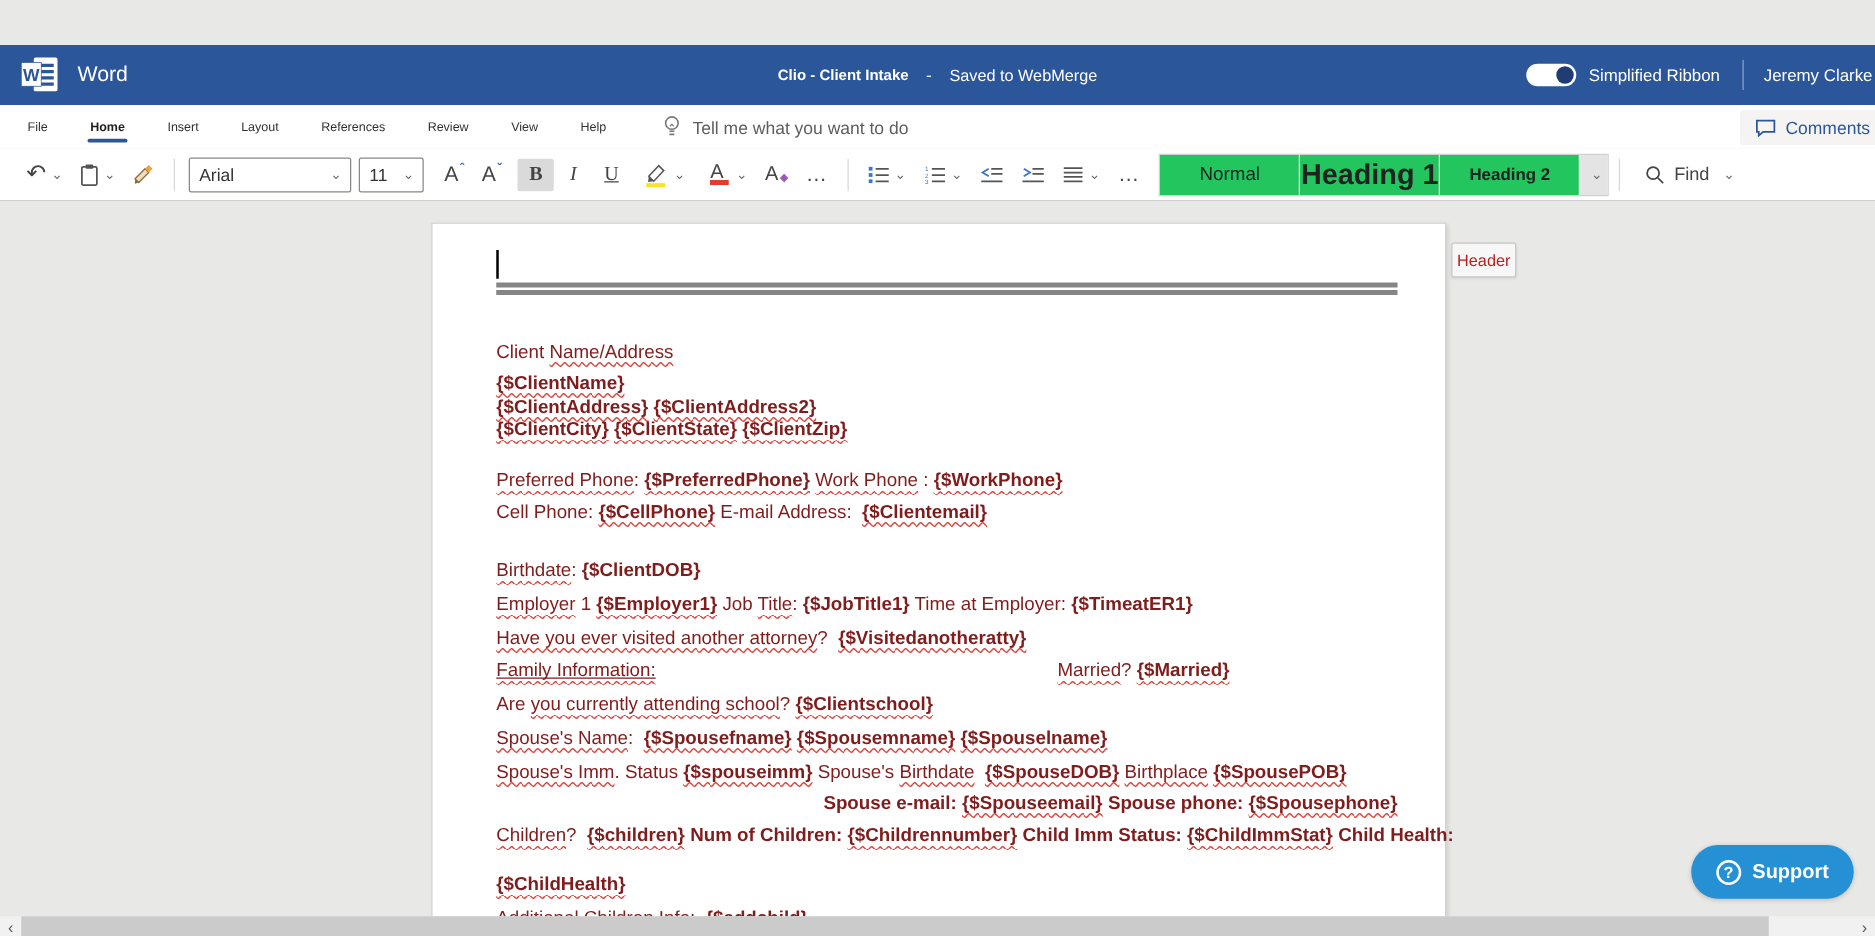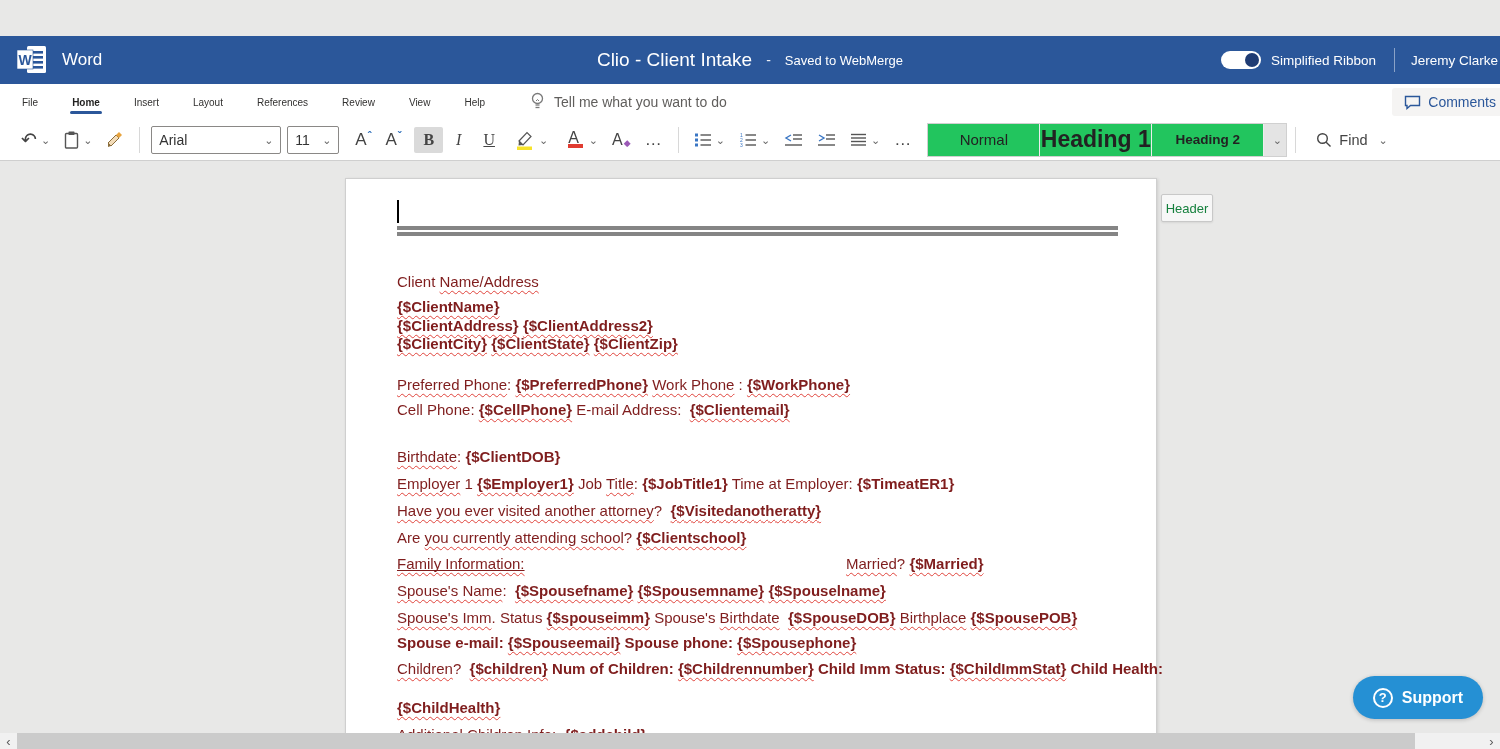--- a/index.html
+++ b/index.html
@@ -15,21 +15,21 @@
   .wm-logo .wm-text { font-size:9px; letter-spacing:1px; display:block; margin-top:-1px; }
   .topbar-title { font-style:italic; font-size:16px; margin-left:22px; letter-spacing:.2px; }
   .close-btn { position:absolute; right:-6px; top:7px; font-size:19px; color:#fff; cursor:pointer; width:30px; text-align:left;}
 
   
   .bluebar { position:absolute; left:0; top:36px; width:100%; height:48px; background:#2b579a; color:#fff; }
   .word-brand { position:absolute; left:16px; top:9px; display:flex; align-items:center; gap:14px; }
   .word-label { font-size:17px; }
   .bluebar-center { position:absolute; left:0; right:0; top:0; height:48px; display:flex;
     align-items:center; justify-content:center; gap:14px; }
-  .doc-name { font-size:19px; font-weight:400; }
+  .doc-name { font-size:12px; font-weight:700; }
   .doc-dash { font-size:14px; opacity:.9; }
   .doc-status { font-size:13px; }
   .bluebar-right { position:absolute; right:0; top:0; height:48px; display:flex; align-items:center; }
   .toggle { width:40px; height:18px; background:#fff; border-radius:9px; position:relative; cursor:pointer; }
   .toggle .knob { position:absolute; right:2px; top:2px; width:14px; height:14px; border-radius:50%; background:#1f3c74; }
   .toggle-label { font-size:13.5px; margin:0 18px 0 10px; }
   .v-divider { width:1px; height:24px; background:rgba(255,255,255,.45); }
   .user-name { font-size:13.5px; margin-left:16px; padding-right:2px; white-space:nowrap; }
 
   
@@ -85,21 +85,21 @@
   .doc-lines { width:721px; }
   .doc-line { font-size:15px; line-height:18px; color:#7f1d1d; white-space:pre; position:relative; }
   .doc-line .b { font-weight:bold; }
   .doc-line .u { text-decoration:underline; }
   .doc-line .sq { text-decoration-line:underline; text-decoration-style:wavy; text-decoration-color:#e0443c;
     text-decoration-thickness:1px; text-underline-offset:2.5px; text-decoration-skip-ink:none; }
   .doc-line .u > .sq { text-decoration-color:#e0443c; }
   .tabstop { position:absolute; top:0; white-space:pre; }
 
   .header-tab { position:absolute; left:1161px; top:33px; width:52px; height:28px; background:#f7f7f7;
-    border:1px solid #c8c8c8; border-radius:2px; font-size:13px; color:#15803d; display:flex;
+    border:1px solid #c8c8c8; border-radius:2px; font-size:13px; color:#b91c1c; display:flex;
     align-items:center; justify-content:center; box-shadow:0 1px 2px rgba(0,0,0,.08); cursor:pointer; }
 
   .support-btn { position:absolute; right:17px; top:515px; width:130px; height:43px; border-radius:22px;
     background:#2590d4; color:#fff; display:flex; align-items:center; justify-content:center; gap:9px;
     cursor:pointer; box-shadow:0 1px 4px rgba(0,0,0,.2); }
   .support-q { width:20px; height:20px; border:2px solid #fff; border-radius:50%; display:flex;
     align-items:center; justify-content:center; font-size:13px; font-weight:bold; }
   .support-label { font-size:16px; font-weight:bold; }
 
   
@@ -332,25 +332,25 @@
       <div class="doc-lines">
           <div class="doc-line" style="margin-top: 37px;"><span>Client </span><span class="sq">Name/Address</span></div>
           <div class="doc-line" style="margin-top: 7px;"><span class="b sq">{$ClientName}</span></div>
           <div class="doc-line" style="margin-top: 1px;"><span class="b sq">{$ClientAddress}</span><span class="b"> </span><span class="b sq">{$ClientAddress2}</span></div>
           <div class="doc-line" style="margin-top: 0px;"><span class="b sq">{$ClientCity}</span><span class="b"> </span><span class="b sq">{$ClientState}</span><span class="b"> </span><span class="b sq">{$ClientZip}</span></div>
           <div class="doc-line" style="margin-top: 23px;"><span class="sq">Preferred Phone</span><span>: </span><span class="b sq">{$PreferredPhone}</span><span> </span><span class="sq">Work Phone</span><span> : </span><span class="b sq">{$WorkPhone}</span></div>
           <div class="doc-line" style="margin-top: 7px;"><span>Cell Phone: </span><span class="b sq">{$CellPhone}</span><span> E-mail Address:  </span><span class="b sq">{$Clientemail}</span></div>
           <div class="doc-line" style="margin-top: 29px;"><span class="sq">Birthdate</span><span>: </span><span class="b">{$ClientDOB}</span></div>
           <div class="doc-line" style="margin-top: 9px;"><span class="sq">Employer</span><span> 1 </span><span class="b sq">{$Employer1}</span><span> Job </span><span class="sq">Title</span><span>: </span><span class="b">{$JobTitle1}</span><span> Time at Employer: </span><span class="b">{$TimeatER1}</span></div>
           <div class="doc-line" style="margin-top: 9px;"><span class="sq">Have you ever visited another attorney</span><span>?  </span><span class="b sq">{$Visitedanotheratty}</span></div>
+          <div class="doc-line" style="margin-top: 8px;"><span class="u"><span class="sq">Family Information:</span></span><span class="tabstop" style="left: 449px;"><span class="sq">Married</span><span>? </span><span class="b sq">{$Married}</span></span></div>
           <div class="doc-line" style="margin-top: 9px;"><span>Are </span><span class="sq">you currently attending school</span><span>? </span><span class="b sq">{$Clientschool}</span></div>
-          <div class="doc-line" style="margin-top: 8px;"><span class="u"><span class="sq">Family Information:</span></span><span class="tabstop" style="left: 449px;"><span class="sq">Married</span><span>? </span><span class="b sq">{$Married}</span></span></div>
           <div class="doc-line" style="margin-top: 9px;"><span class="sq">Spouse's Name</span><span>:  </span><span class="b sq">{$Spousefname}</span><span class="b"> </span><span class="b sq">{$Spousemname}</span><span class="b"> </span><span class="b sq">{$Spouselname}</span></div>
           <div class="doc-line" style="margin-top: 9px;"><span class="sq">Spouse's Imm</span><span>. Status </span><span class="b sq">{$spouseimm}</span><span> Spouse's </span><span class="sq">Birthdate</span><span>  </span><span class="b sq">{$SpouseDOB}</span><span> </span><span class="sq">Birthplace</span><span> </span><span class="b sq">{$SpousePOB}</span></div>
-          <div class="doc-line" style="margin-top: 7px;"><span class="b">Spouse e-mail: </span><span class="b sq">{$Spouseemail}</span><span class="b"> Spouse phone: </span><span class="b sq">{$Spousephone}</span></div>
+          <div class="doc-line" style="margin-top: 7px; text-align: right;"><span class="b">Spouse e-mail: </span><span class="b sq">{$Spouseemail}</span><span class="b"> Spouse phone: </span><span class="b sq">{$Spousephone}</span></div>
           <div class="doc-line" style="margin-top: 8px;"><span class="sq">Children</span><span>?  </span><span class="b sq">{$children}</span><span class="b"> Num of Children: </span><span class="b sq">{$Childrennumber}</span><span class="b"> Child Imm Status: </span><span class="b sq">{$ChildImmStat}</span><span class="b"> Child Health:</span></div>
           <div class="doc-line" style="margin-top: 21px;"><span class="b sq">{$ChildHealth}</span></div>
           <div class="doc-line" style="margin-top: 9px;"><span class="sq">Additional Children Info:  </span><span class="b sq">{$addchild}</span></div>
         </div>
     </div>
     <div class="header-tab">Header</div>
     <div class="support-btn">
       <span class="support-q">?</span>
       <span class="support-label">Support</span>
     </div>

